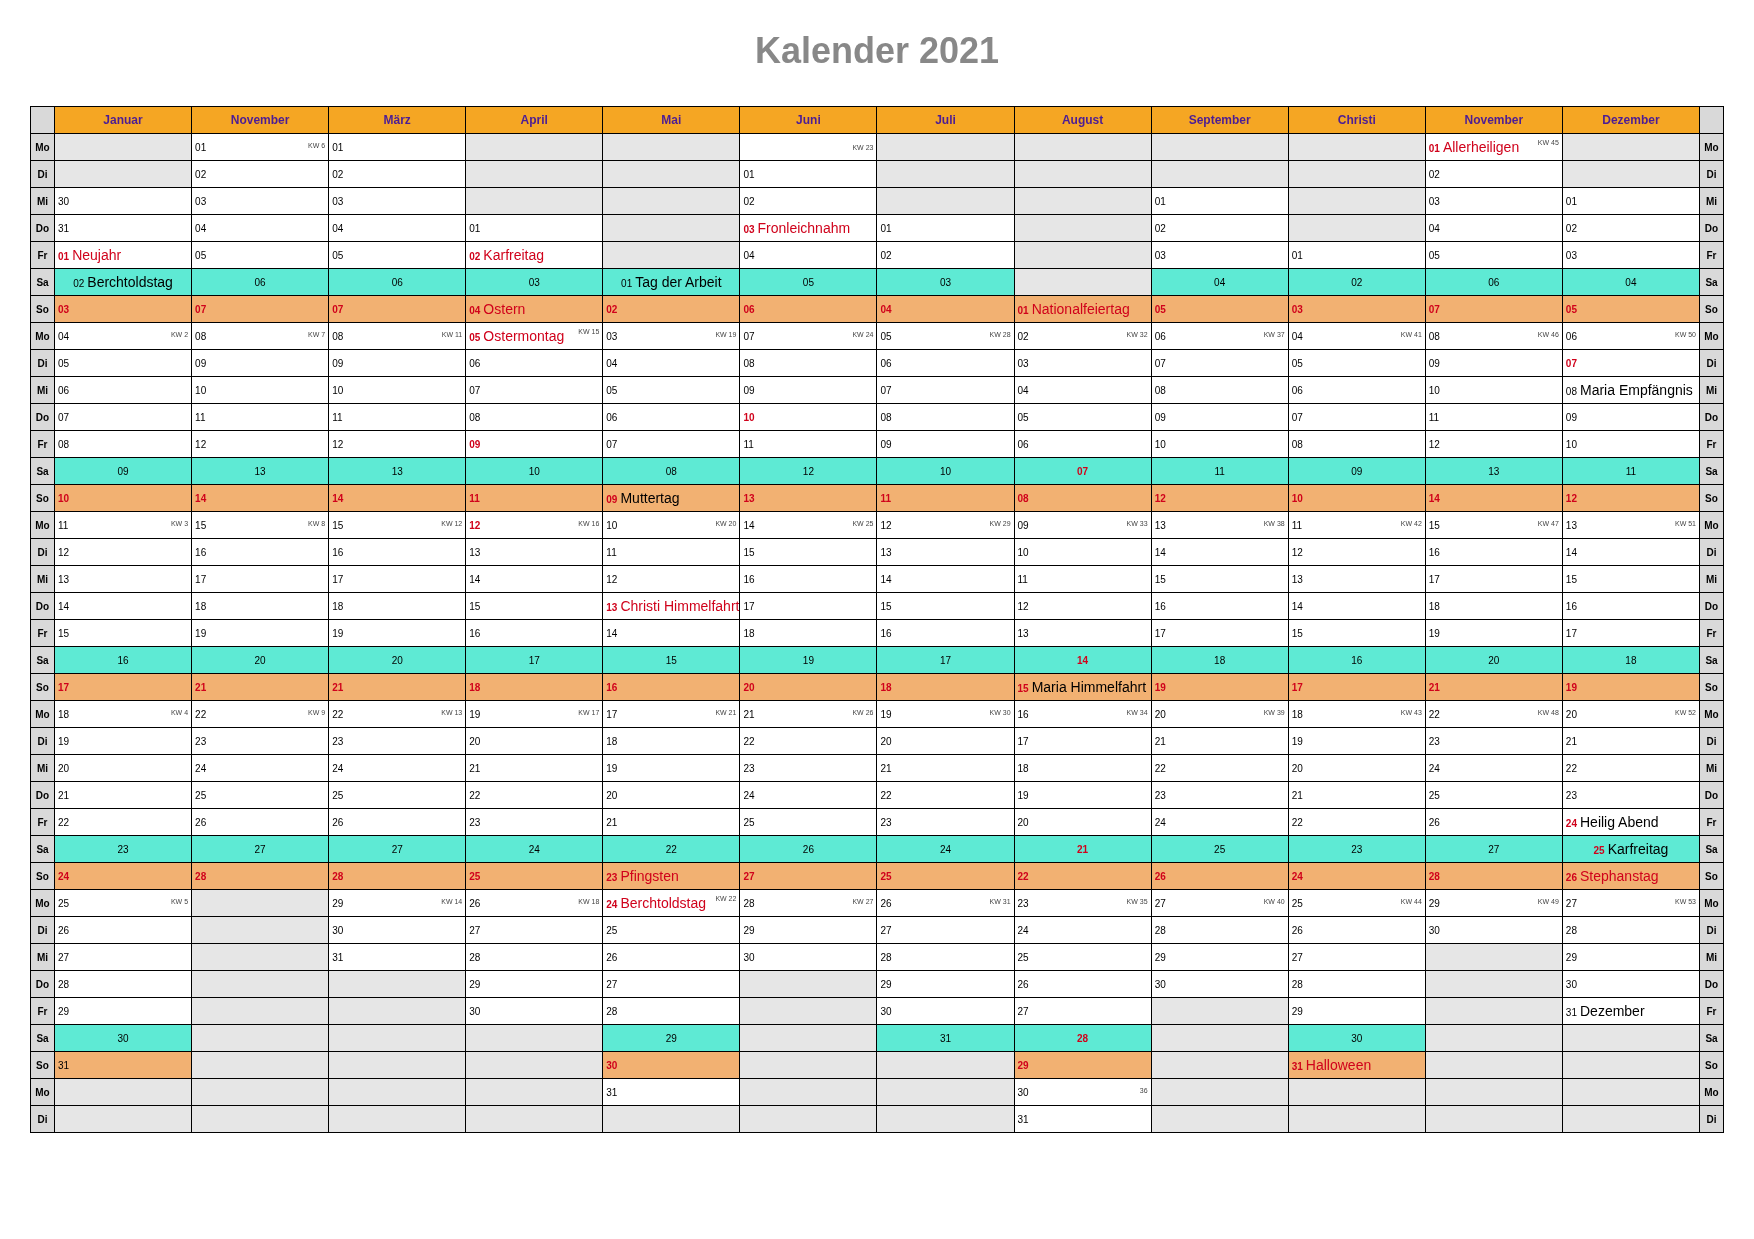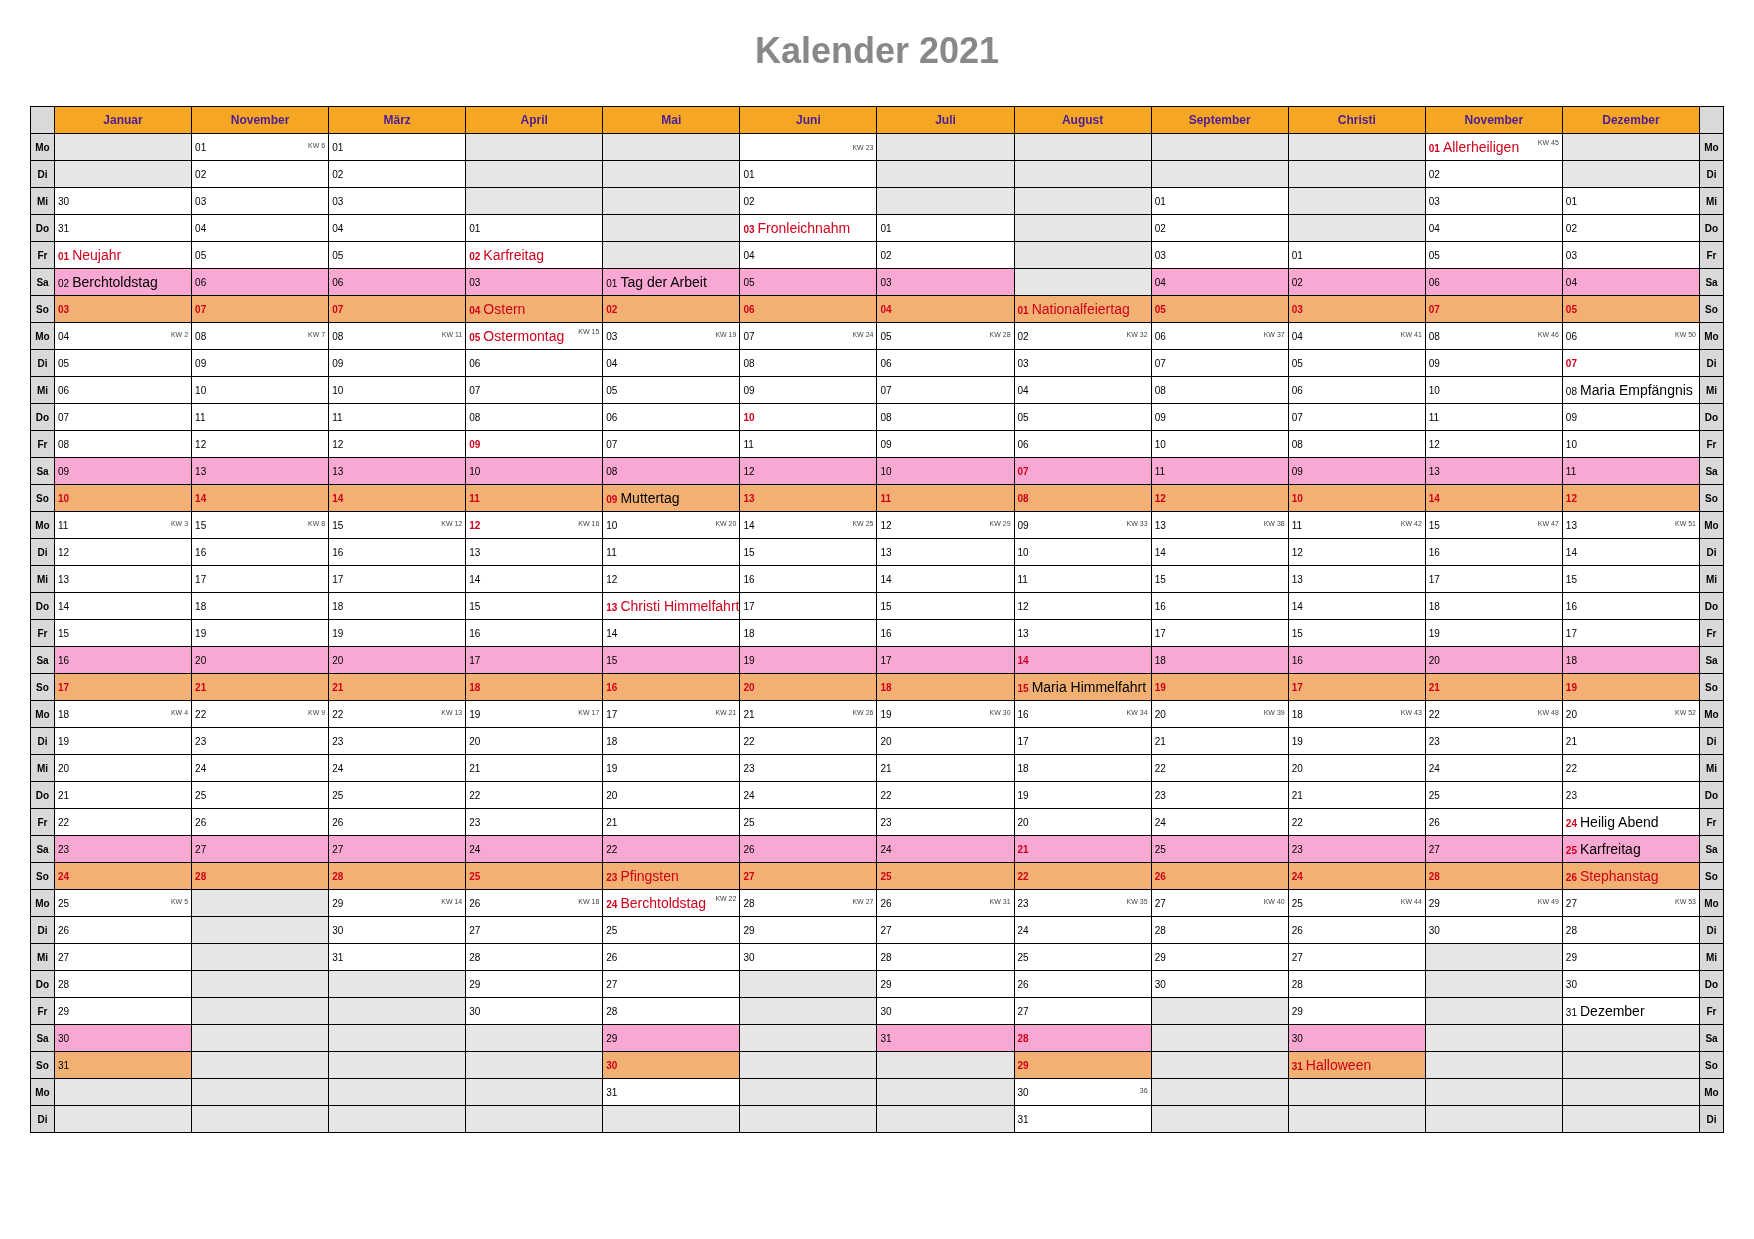--- a/index.html
+++ b/index.html
@@ -49,21 +49,21 @@
     text-align:center;
     font-size:10px;
   }
   td.empty{
     background:#e6e6e6;
   }
   td.cell{
     background:#fff;
     position:relative;
   }
-  td.cell.sat{background:#f9a8d4;}
+  td.cell.sat{background:#5eead4;text-align:center;}
   td.cell.sun{background:#f2b172;}
   td .d{font-weight:normal;font-size:10px;}
   td .d.red{color:#d0021b;font-weight:bold;}
   td .ev{font-size:14px;margin-left:3px;}
   td .ev.red{color:#d0021b;}
   td .kw{font-size:7px;float:right;color:#444;}
 </style>
 </head>
 <body>
 

